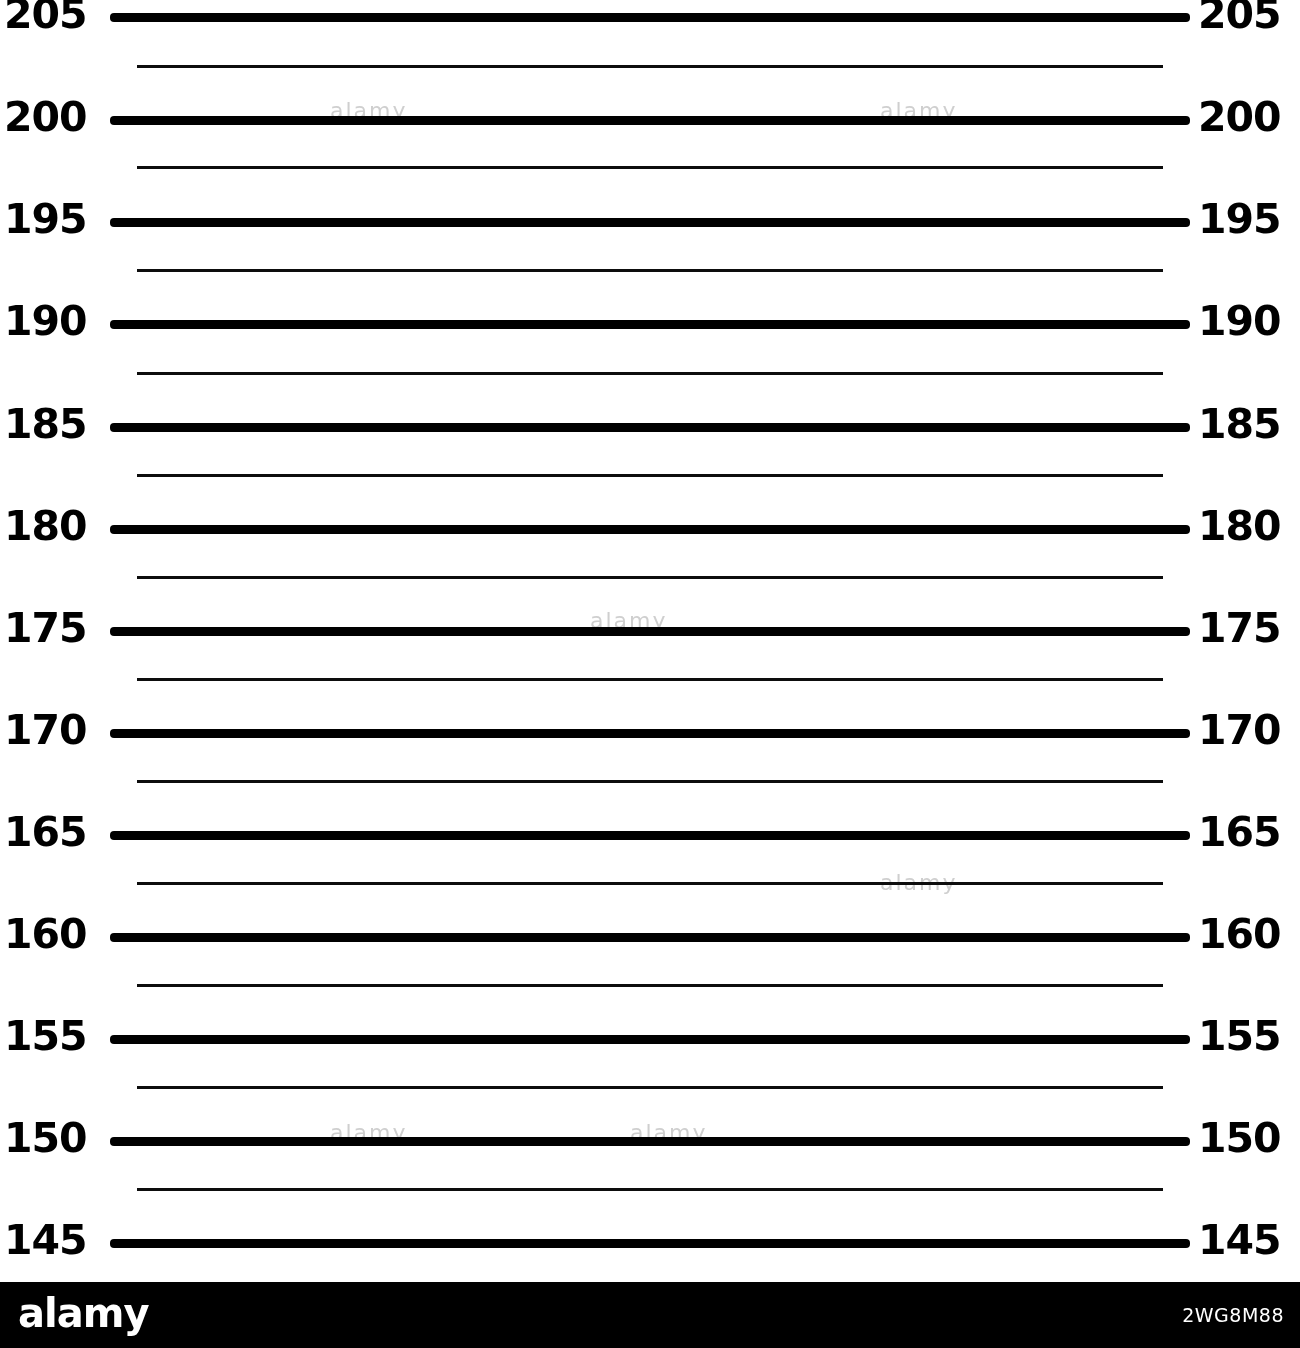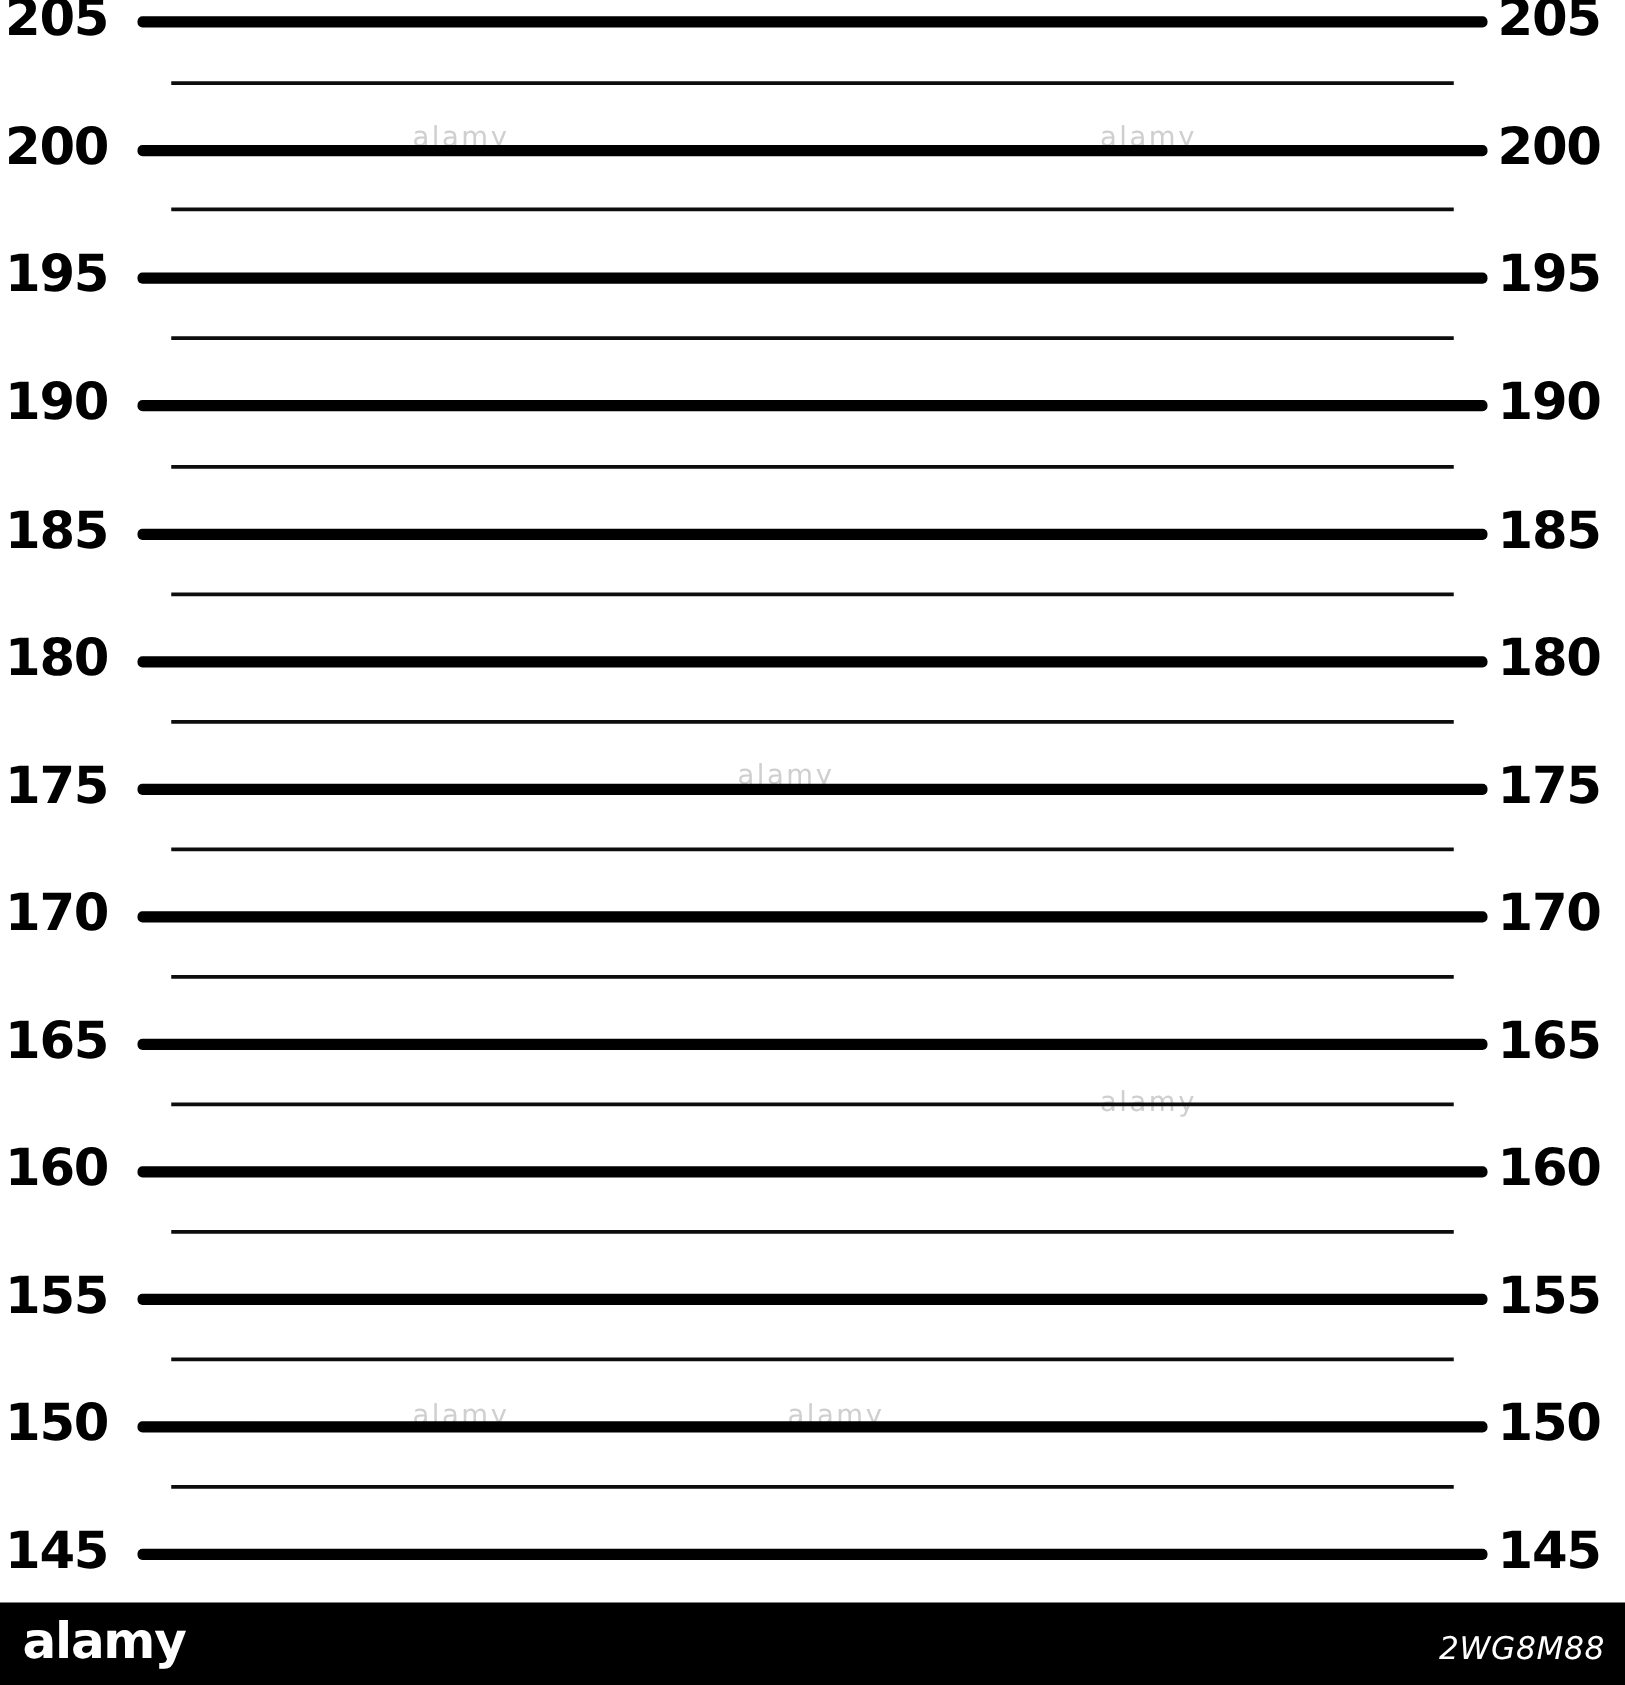--- a/index.html
+++ b/index.html
@@ -96,24 +96,23 @@
     font-size: 40px;
     font-weight: bold;
     font-family: "DejaVu Sans", sans-serif;
     letter-spacing: -1px;
   }
   #footer-id {
     position: absolute;
     right: 16px;
     top: 22px;
     color: #ffffff;
-    font-size: 25px;
+    font-size: 19px;
     font-family: "DejaVu Sans", sans-serif;
     letter-spacing: 0.5px;
-    font-style: italic;
   }
 </style>
 </head>
 <body>
 
 <div id="chart">
 
   <div class="watermark" style="left:330px; top:98px;">alamy</div>
   <div class="watermark" style="left:880px; top:98px;">alamy</div>
   <div class="watermark" style="left:590px; top:608px;">alamy</div>

